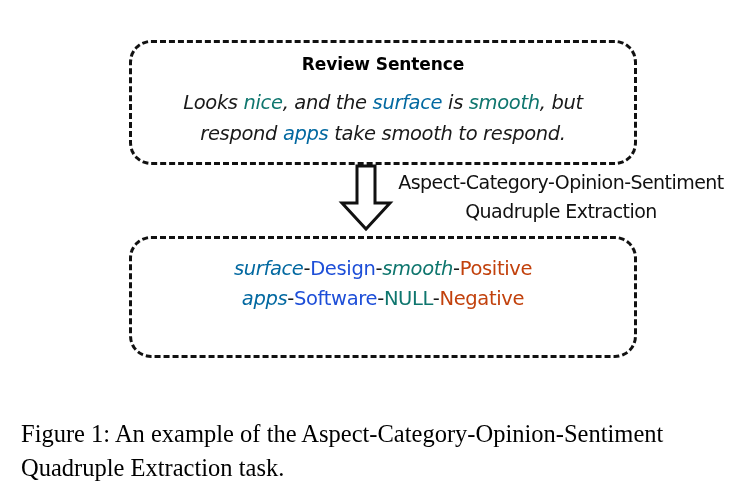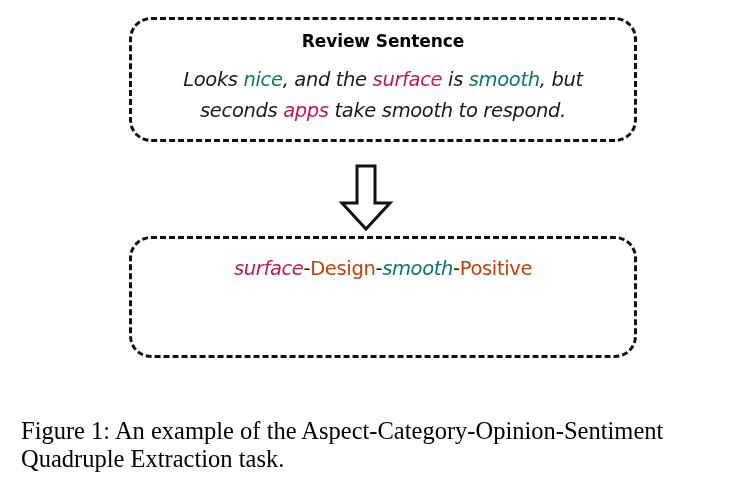--- a/index.html
+++ b/index.html
@@ -20,21 +20,21 @@
   .dashed-box {
     position: absolute;
     box-sizing: border-box;
     border: 3px dashed #111111;
     border-radius: 22px;
     background: #ffffff;
   }
 
   #review-box {
     left: 129px;
-    top: 17px;
+    top: 40px;
     width: 508px;
     height: 125px;
     text-decoration: underline;
   }
 
   #quad-box {
     left: 129px;
     top: 236px;
     width: 508px;
     height: 122px;
@@ -64,22 +64,22 @@
     font-style: italic;
     font-size: 19.5px;
     line-height: 31px;
     letter-spacing: -0.35px;
     color: #1a1a1a;
     white-space: nowrap;
   }
   .review-sentence .line2 { display: block; }
 
   
-  .c-aspect    { color: #be185d; }
-  .c-category  { color: #c2410c; }
+  .c-aspect    { color: #0369a1; }
+  .c-category  { color: #1d4ed8; }
   .c-opinion   { color: #0f766e; }
   .c-sentiment { color: #c2410c; }
   .c-plain     { color: #1a1a1a; }
   .c-sep       { color: #1a1a1a; }
 
   .it { font-style: italic; }
 
   
   #flow-arrow {
     position: absolute;
@@ -122,44 +122,47 @@
   }
 
   
   #figure-caption {
     position: absolute;
     left: 21px;
     top: 417px;
     width: 706px;
     font-family: "Liberation Serif", "DejaVu Serif", serif;
     font-size: 24.5px;
-    line-height: 28px;
+    line-height: 34px;
     color: #000000;
     text-align: left;
   }
 </style>
 </head>
 <body>
 
 <div class="dashed-box" id="review-box">
   <div class="review-title">Review Sentence</div>
   <div class="review-sentence">
     <span class="line1"><span class="c-plain">Looks </span><span class="c-opinion">nice</span><span class="c-plain">, and the </span><span class="c-aspect">surface</span><span class="c-plain"> is </span><span class="c-opinion">smooth</span><span class="c-plain">, but</span></span>
-    <span class="line2"><span class="c-plain">seconds </span><span class="c-aspect">apps</span><span class="c-plain"> take smooth to respond.</span></span>
+    <span class="line2"><span class="c-plain">respond </span><span class="c-aspect">apps</span><span class="c-plain"> take smooth to respond.</span></span>
   </div>
 </div>
 
 <div id="flow-arrow">
   <svg width="58" height="68" viewBox="0 0 58 68" aria-hidden="true">
     <polygon points="20,2 38,2 38,39 53,39 29,65 5,39 20,39" fill="#ffffff" stroke="#111111" stroke-width="3" stroke-linejoin="miter"></polygon>
   </svg>
 </div>
 
 <div id="transform-label">
+  <span class="tl-line">Aspect-Category-Opinion-Sentiment</span>
+  <span class="tl-line">Quadruple Extraction</span>
 </div>
 
 <div class="dashed-box" id="quad-box">
   <div class="quad-list" id="quad-list">
       <div class="quad-line"><span class="c-aspect it">surface</span><span class="c-sep">-</span><span class="c-category">Design</span><span class="c-sep">-</span><span class="c-opinion it">smooth</span><span class="c-sep">-</span><span class="c-sentiment">Positive</span></div>
+      <div class="quad-line"><span class="c-aspect it">apps</span><span class="c-sep">-</span><span class="c-category">Software</span><span class="c-sep">-</span><span class="c-opinion">NULL</span><span class="c-sep">-</span><span class="c-sentiment">Negative</span></div>
     </div>
 </div>
 
 <div id="figure-caption">Figure 1: An example of the Aspect-Category-Opinion-Sentiment Quadruple Extraction task.</div>
 
 </body></html>

